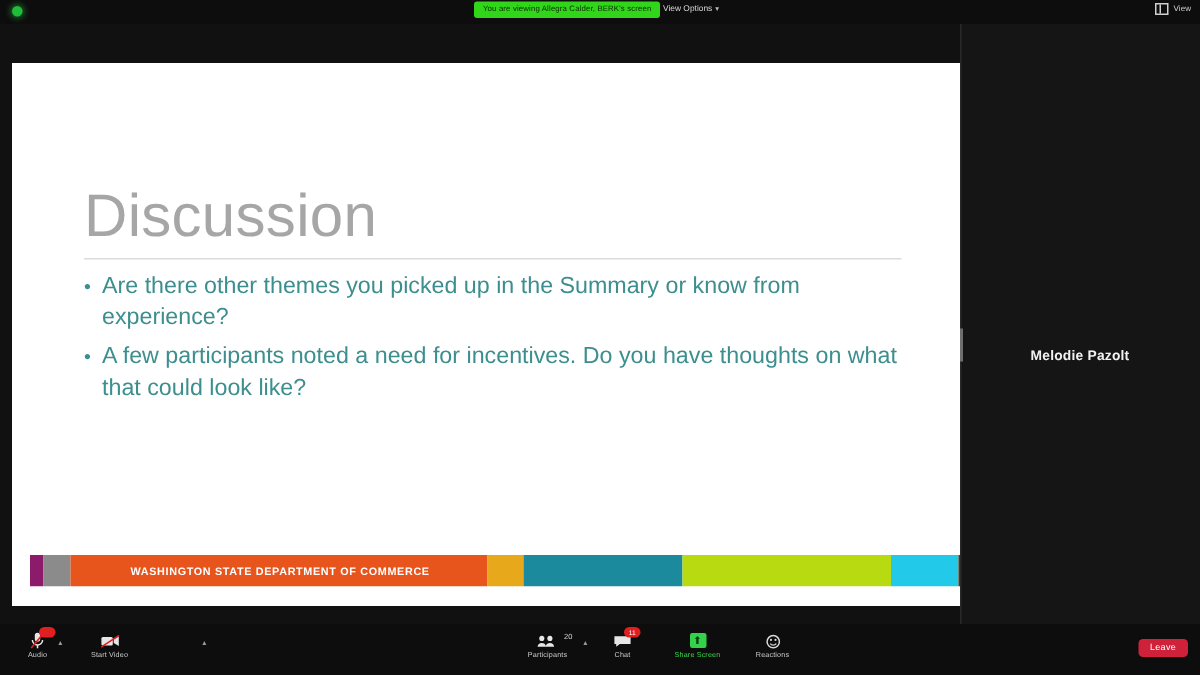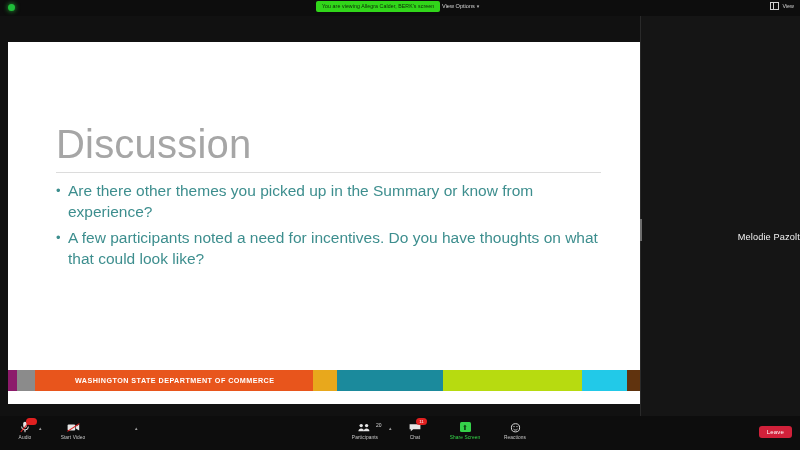--- a/index.html
+++ b/index.html
@@ -128,21 +128,21 @@
     width: 12px;
     font-size: 13px;
     line-height: 21px;
     color: #3d8e8e;
   }
   .bullet .btext { flex: 1 1 auto; }
 
   
   .slide-footer {
     position: absolute;
-    left: 0; bottom: 13px;
+    left: 12px; bottom: 13px;
     width: 532px; height: 21px;
     display: flex;
   }
   .seg { height: 100%; }
   .seg-label {
     display: flex;
     align-items: center;
     padding-left: 40px;
     color: #ffffff;
     font-size: 7.2px;
@@ -180,23 +180,23 @@
   .active-bar {
     position: absolute;
     left: 0; top: 203px;
     width: 2px; height: 22px;
     background: #6e6e6e;
   }
   .participant-name {
     position: absolute;
     left: 0; top: 216px;
     width: 160px;
-    text-align: right;
+    text-align: center;
     font-size: 9.2px;
-    font-weight: normal;
+    font-weight: bold;
     color: #f2f2f2;
     letter-spacing: .15px;
   }
 
   
   .toolbar {
     position: absolute;
     left: 0; top: 416px;
     width: 800px; height: 34px;
     background: #0d0d0d;

